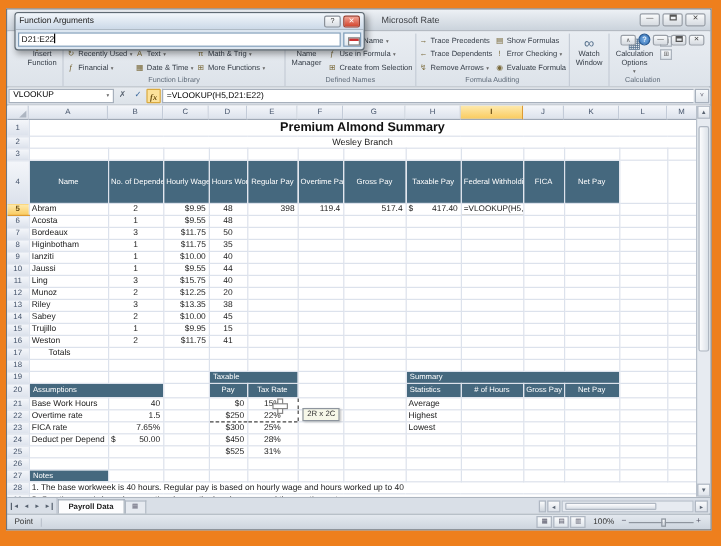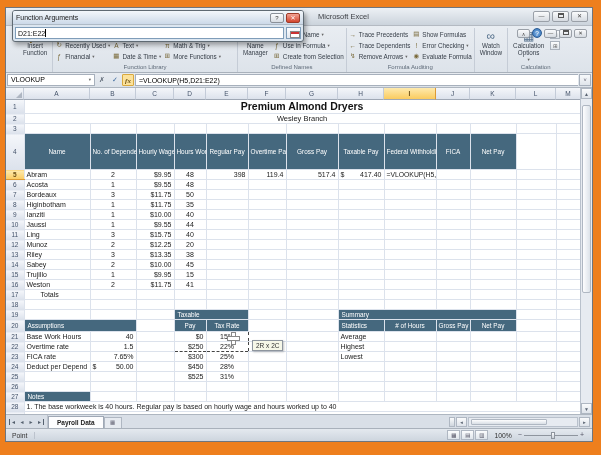--- a/index.html
+++ b/index.html
@@ -178,21 +178,21 @@
       <span class="dbtn">?</span>
       <span class="dbtn close">✕</span>
     </div>
     <div class="dialog-body">
       <span class="dialog-input"><span>D21:E22</span><span class="caret"></span></span>
       <span class="expand-btn"></span>
     </div>
   </div>
 
   <div class="titlebar">
-    <span class="app-title">Microsoft Excel</span>
+    <span class="app-title">Microsoft Rate</span>
     <div class="win-controls">
       <span class="wbtn">—</span>
       <span class="wbtn"><span class="ico-restore"></span></span>
       <span class="wbtn">✕</span>
     </div>
   </div>
   <div class="ctrl-row2">
     <span class="chev">∧</span>
     <span class="helpbtn">?</span>
     <span class="wbtn small">—</span>
@@ -399,21 +399,21 @@
           <col style="width:46px">
               <col style="width:52px">
               <col style="width:34px">
               <col style="width:46px">
           <col style="width:40px">
               <col style="width:24px">
         </colgroup>
         <tbody>
               <tr class="tr1">
           <td class="rn">1</td>
-          <td class="title-cell" colspan="13">Premium Almond Dryers</td>
+          <td class="title-cell" colspan="13">Premium Almond Summary</td>
         </tr>
         <tr class="tr2">
           <td class="rn">2</td>
           <td class="subtitle-cell" colspan="13">Wesley Branch</td>
         </tr>
         <tr class="tr3">
           <td class="rn">3</td>
           <td></td>
                 <td></td>
                 <td></td>

